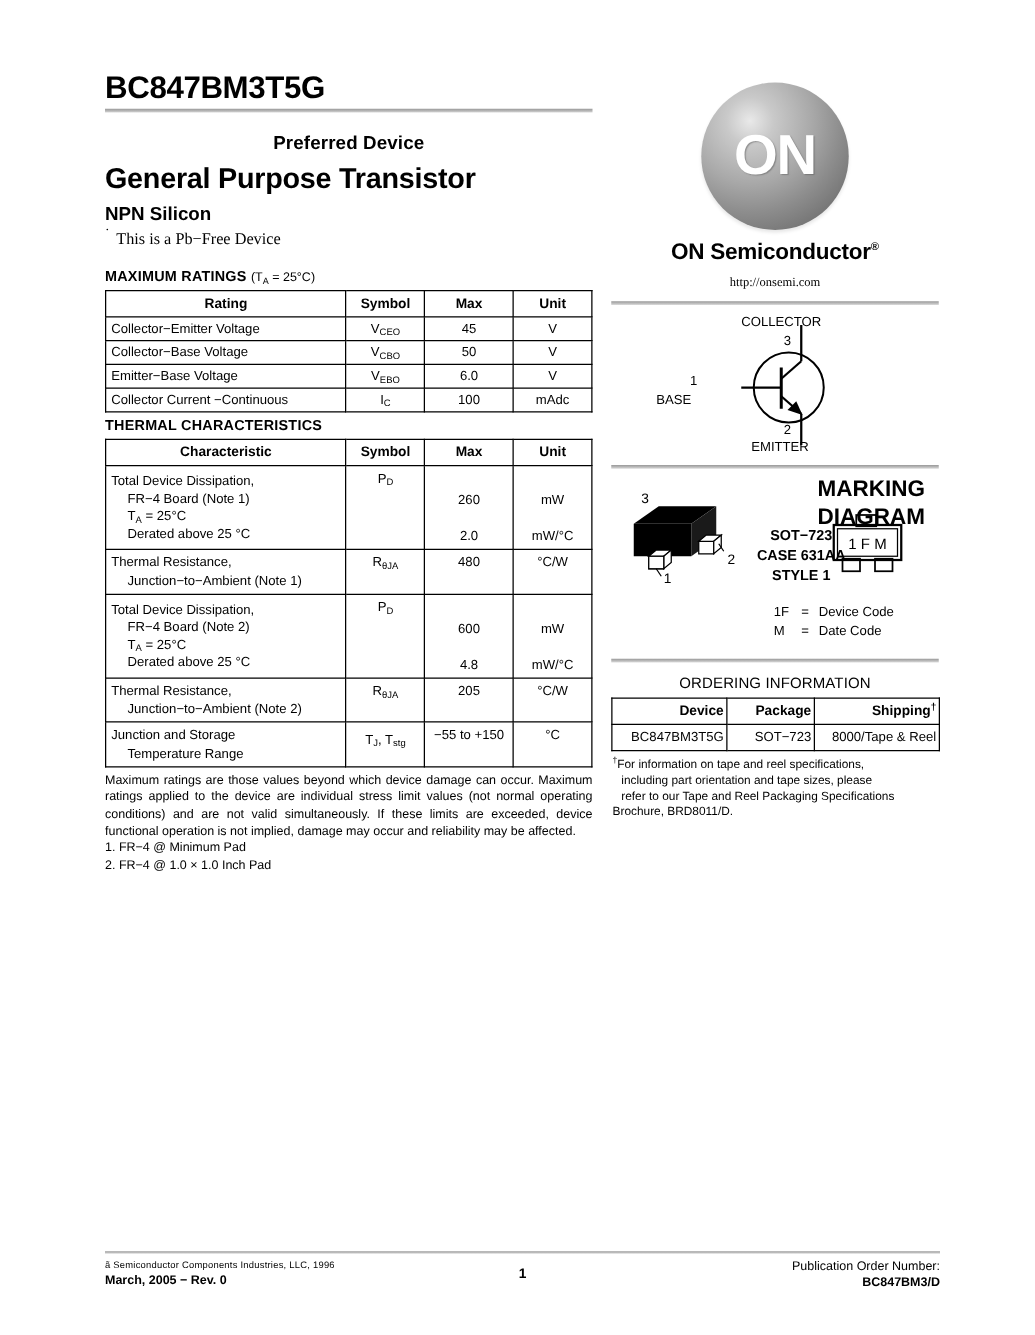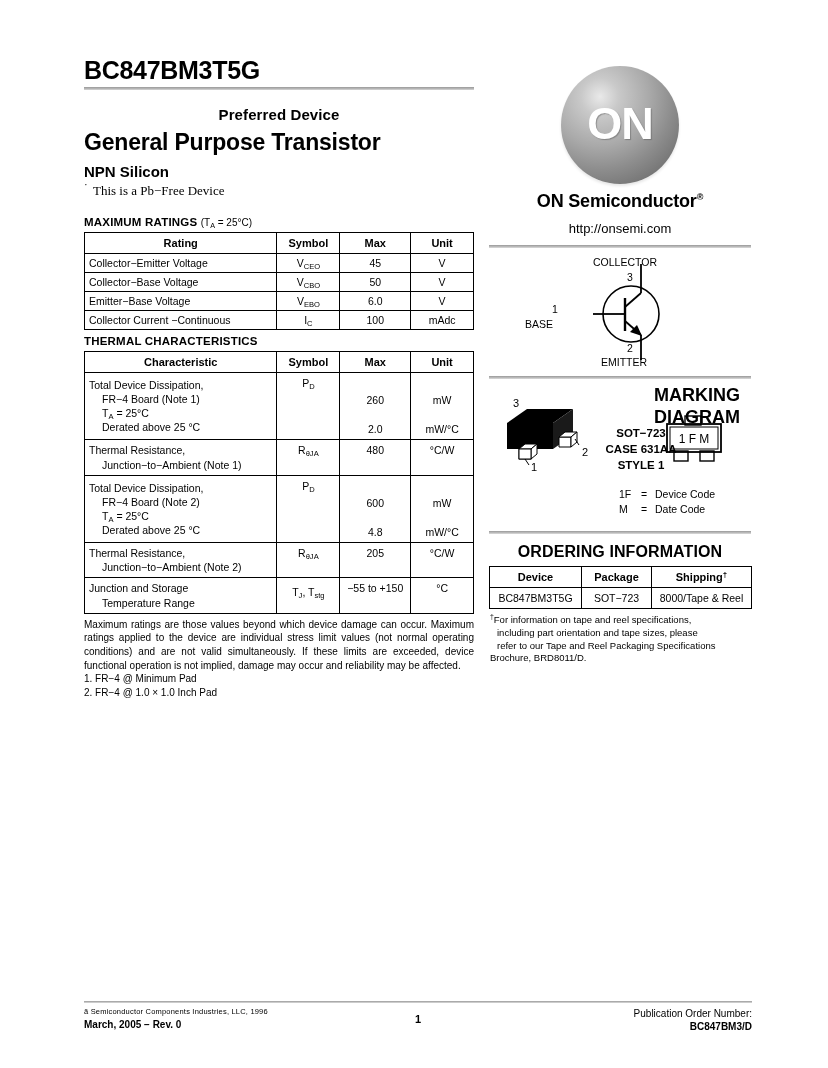--- a/index.html
+++ b/index.html
@@ -180,22 +180,22 @@
     text-shadow: 1px 1px 1px rgba(80,80,80,0.45);
   }
   .brand {
     font-weight: bold;
     font-size: 18px;
     margin-top: 7px;
     letter-spacing: -0.2px;
   }
   .brand sup { font-size: 9px; vertical-align: super; }
   .url {
-    font-family: Liberation Sans, sans-serif;
-    font-size: 13px;
+    font-family: Liberation Serif, serif;
+    font-size: 10px;
     margin-top: 9px;
     margin-bottom: 9px;
   }
 
   
   .schematic-block {
     position: relative;
     height: 128px;
   }
   .lbl {
@@ -235,35 +235,35 @@
     top: 108px;
     font-size: 10.5px;
     line-height: 1.45;
   }
   .code-legend .k { display: inline-block; width: 22px; }
   .code-legend .eq { display: inline-block; width: 14px; }
 
   
   .ord-head {
     text-align: center;
-    font-weight: bold;
-    font-size: 16px;
+    font-weight: normal;
+    font-size: 12px;
     margin-top: 9px;
     margin-bottom: 5px;
     letter-spacing: 0.1px;
   }
   table.ord {
     border-collapse: collapse;
     width: 100%;
     table-layout: fixed;
   }
   table.ord th, table.ord td {
     border: 1px solid #000;
     font-size: 10.5px;
-    text-align: center;
+    text-align: right;
     padding: 4px 2px;
   }
   table.ord th { font-weight: bold; font-size: 11px; }
   .ord-note {
     font-size: 9.5px;
     line-height: 1.35;
     margin-top: 5px;
     padding-left: 1px;
   }
   .ord-note .ind2 { display: block; padding-left: 7px; }

